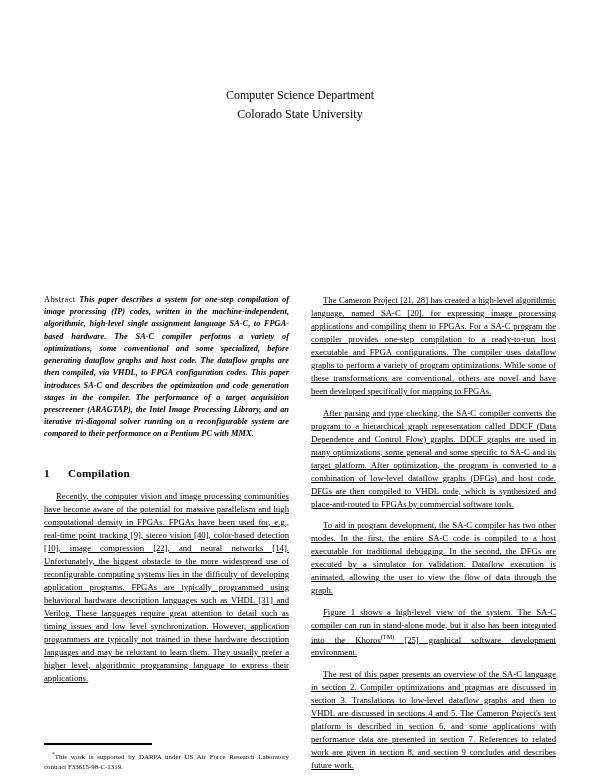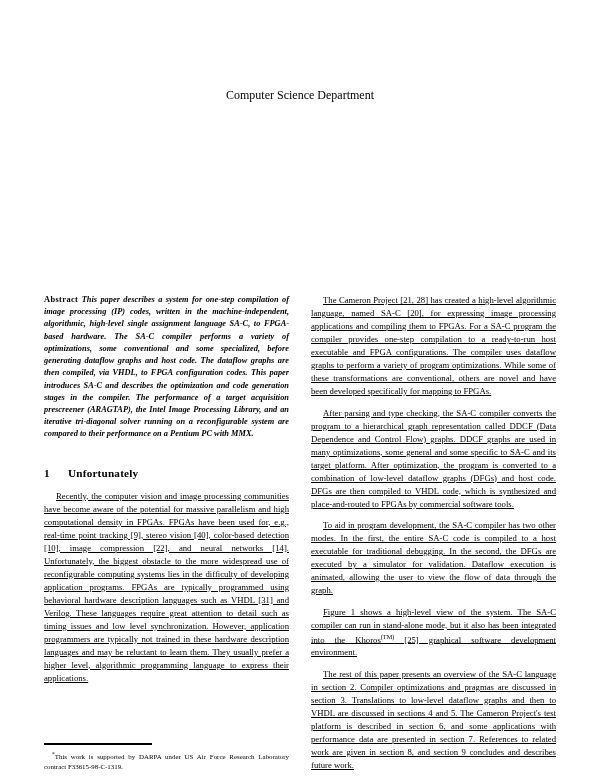--- a/index.html
+++ b/index.html
@@ -71,21 +71,21 @@
     font-size: 8.35px;
     line-height: 1.465;
     text-align: justify;
     font-style: italic;
     font-weight: bold;
     margin: 0;
     hyphens: auto;
   }
   .abstract-label {
     font-style: normal;
-    font-weight: bold;
+    font-weight: normal;
     letter-spacing: 0.4px;
   }
 
   .sec-head {
     margin-top: 26px;
     margin-bottom: 11px;
     font-size: 11.2px;
     font-weight: bold;
     display: flex;
   }
@@ -143,31 +143,32 @@
     vertical-align: super;
   }
 </style>
 </head>
 <body>
 
 <div class="page">
 
   <div class="title-block">
     <div class="affil-line">Computer Science Department</div>
+    <div class="affil-line">Colorado State University</div>
   </div>
 
   <div class="columns">
 
     <div class="col">
 
       <p class="abstract"><span class="abstract-label">Abstract</span> <span>This paper describes a system for one-step compilation of image processing (IP) codes, written in the machine-independent, algorithmic, high-level single assignment language SA-C, to FPGA-based hardware. The SA-C compiler performs a variety of optimizations, some conventional and some specialized, before generating dataflow graphs and host code. The dataflow graphs are then compiled, via VHDL, to FPGA configuration codes. This paper introduces SA-C and describes the optimization and code generation stages in the compiler. The performance of a target acquisition prescreener (ARAGTAP), the Intel Image Processing Library, and an iterative tri-diagonal solver running on a reconfigurable system are compared to their performance on a Pentium PC with MMX.</span></p>
 
       <div class="sec-head">
         <span class="sec-num">1</span>
-        <span class="sec-title">Unfortunately</span>
+        <span class="sec-title">Compilation</span>
       </div>
 
       <p class="body first">Recently, the computer vision and image processing communities have become aware of the potential for massive parallelism and high computational density in FPGAs. FPGAs have been used for, e.g., real-time point tracking [9], stereo vision [40], color-based detection [10], image compression [22], and neural networks [14]. Unfortunately, the biggest obstacle to the more widespread use of reconfigurable computing systems lies in the difficulty of developing application programs. FPGAs are typically programmed using behavioral hardware description languages such as VHDL [31] and Verilog. These languages require great attention to detail such as timing issues and low level synchronization. However, application programmers are typically not trained in these hardware description languages and may be reluctant to learn them. They usually prefer a higher level, algorithmic programming language to express their applications.</p>
 
       <div class="footnote">
         <div class="footnote-rule"></div>
         <p class="footnote-text"><span class="fn-star">*</span><span>This work is supported by DARPA under US Air Force Research Laboratory contract F33615-98-C-1319.</span></p>
       </div>
     </div>
 

